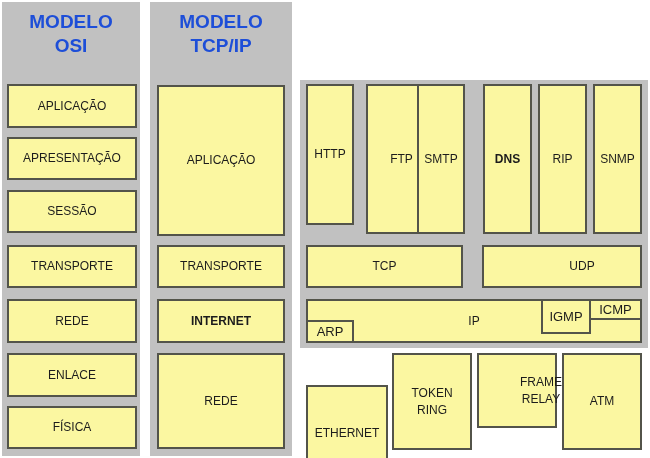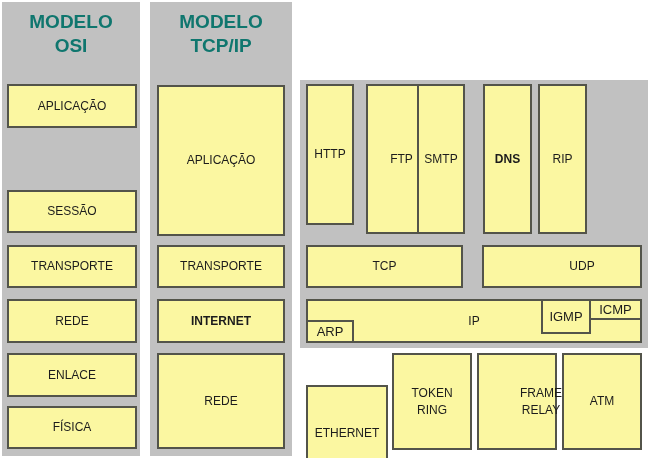--- a/index.html
+++ b/index.html
@@ -24,21 +24,21 @@
   .panel-osi    { left: 2px;   top: 2px;  width: 138px; height: 454px; }
   .panel-tcpip  { left: 150px; top: 2px;  width: 142px; height: 454px; }
   .panel-proto  { left: 300px; top: 80px; width: 348px; height: 268px; }
 
   .model-title {
     position: absolute;
     text-align: center;
     font-weight: bold;
     font-size: 19px;
     line-height: 24px;
-    color: #0f766e;
+    color: #1d4ed8;
   }
   .title-osi   { left: 2px;   top: 10px; width: 138px; }
   .title-tcpip { left: 150px; top: 10px; width: 142px; }
 
   .box {
     position: absolute;
     background: var(--fill);
     border: 2px solid var(--border);
     display: flex;
     align-items: center;
@@ -78,21 +78,21 @@
 
   
   .p-ip   { left: 306px; top: 299px; width: 336px; height: 44px; }
   .p-igmp { left: 541px; top: 299px; width: 50px;  height: 35px; font-size: 13px; }
   .p-icmp { left: 589px; top: 299px; width: 53px;  height: 21px; font-size: 13px; }
   .p-arp  { left: 306px; top: 320px; width: 48px;  height: 23px; font-size: 13px; }
 
   
   .p-eth   { left: 306px; top: 353px; width: 82px; height: 97px; margin-top: 32px; }
   .p-token { left: 392px; top: 353px; width: 80px; height: 97px; }
-  .p-frame { left: 477px; top: 353px; width: 80px; height: 97px; padding-left: 48px; }
+  .p-frame { left: 477px; top: 353px; width: 80px; height: 75px; padding-left: 48px; }
   .p-atm   { left: 562px; top: 353px; width: 80px; height: 97px; }
 
   .wrap-narrow { max-width: 66px; display: inline-block; }
 </style>
 </head>
 <body>
 
 <div id="stage">
 
   <div class="panel panel-osi"></div>
@@ -102,36 +102,38 @@
   <div class="model-title title-osi">
     <div>MODELO</div>
     <div>OSI</div>
   </div>
   <div class="model-title title-tcpip">
     <div>MODELO</div>
     <div>TCP/IP</div>
   </div>
 
   <div class="box osi-1">APLICAÇÃO</div>
+  <div class="box osi-2">APRESENTAÇÃO</div>
   <div class="box osi-3">SESSÃO</div>
   <div class="box osi-4">TRANSPORTE</div>
   <div class="box osi-5">REDE</div>
   <div class="box osi-6">ENLACE</div>
   <div class="box osi-7">FÍSICA</div>
 
   <div class="box tcp-1">APLICAÇÃO</div>
   <div class="box tcp-2">TRANSPORTE</div>
   <div class="box tcp-3">INTERNET</div>
   <div class="box tcp-4">REDE</div>
 
   <div class="box p-http">HTTP</div>
   <div class="box p-ftp">FTP</div>
   <div class="box p-smtp">SMTP</div>
   <div class="box p-dns">DNS</div>
   <div class="box p-rip">RIP</div>
+  <div class="box p-snmp">SNMP</div>
 
   <div class="box p-tcp">TCP</div>
   <div class="box p-udp">UDP</div>
 
   <div class="box p-ip">IP</div>
   <div class="box p-igmp">IGMP</div>
   <div class="box p-icmp">ICMP</div>
   <div class="box p-arp">ARP</div>
 
   <div class="box p-eth">

